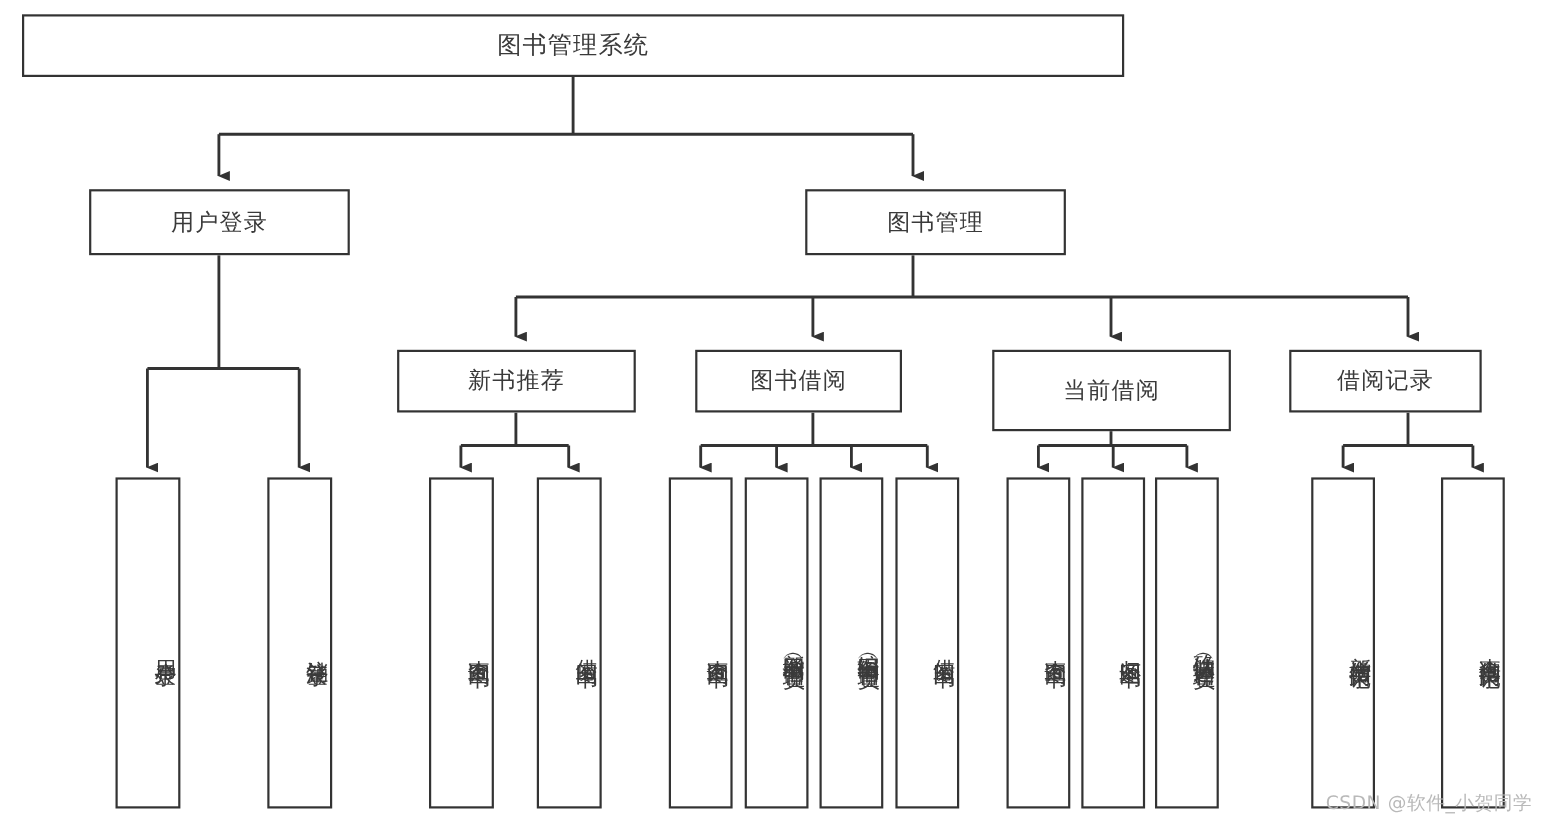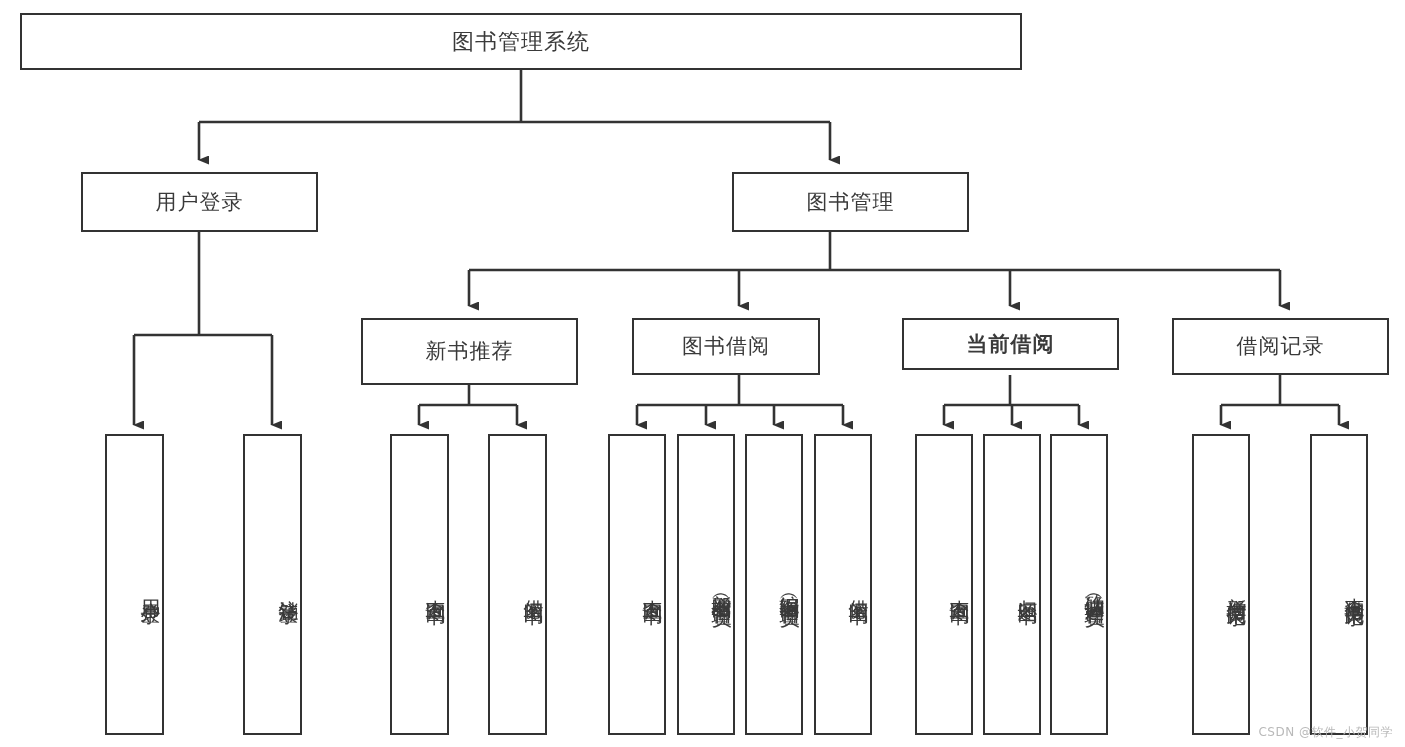--- a/index.html
+++ b/index.html
@@ -52,21 +52,21 @@
     letter-spacing: 2px;
     white-space: nowrap;
   }
   .node.root {
     font-size: 22px;
   }
   .watermark {
     position: absolute;
     right: 12px;
     bottom: 6px;
-    font-size: 12px;
+    font-size: 17px;
     color: #b9b9b9;
     letter-spacing: 0.5px;
     white-space: nowrap;
   }
 </style>
 </head>
 <body>
 
 <div id="canvas">
 
@@ -118,24 +118,24 @@
       <path d="M1221,405 L1221,425" marker-end="url(#arrow)"></path>
       <path d="M1339,405 L1339,425" marker-end="url(#arrow)"></path>
     </g>
   </svg>
 
   <div class="node horiz root" style="left:20px; top:13px; width:1002px; height:57px;">图书管理系统</div>
 
   <div class="node horiz" style="left:81px; top:172px; width:237px; height:60px;">用户登录</div>
   <div class="node horiz" style="left:732px; top:172px; width:237px; height:60px;">图书管理</div>
 
-  <div class="node horiz" style="left:361px; top:318px; width:217px; height:67px;">新书推荐</div>
+  <div class="node horiz" style="left:361px; top:318px; width:217px; height:57px;">新书推荐</div>
   <div class="node horiz" style="left:632px; top:318px; width:188px; height:57px;">图书借阅</div>
-  <div class="node horiz" style="left:902px; top:318px; width:217px; height:52px;font-weight:bold;">当前借阅</div>
-  <div class="node horiz" style="left:1172px; top:318px; width:217px; height:57px;">借阅记录</div>
+  <div class="node horiz" style="left:902px; top:318px; width:217px; height:74px;">当前借阅</div>
+  <div class="node horiz" style="left:1172px; top:318px; width:175px; height:57px;">借阅记录</div>
 
   <div class="node vert" style="left:105px; top:434px; width:59px; height:301px;">用户登录</div>
   <div class="node vert" style="left:243px; top:434px; width:59px; height:301px;">注销登录</div>
 
   <div class="node vert" style="left:390px; top:434px; width:59px; height:301px;">查询图书</div>
   <div class="node vert" style="left:488px; top:434px; width:59px; height:301px;">借阅图书</div>
 
   <div class="node vert" style="left:608px; top:434px; width:58px; height:301px;">查询图书</div>
   <div class="node vert" style="left:677px; top:434px; width:58px; height:301px;">新增图书（管理员）</div>
   <div class="node vert" style="left:745px; top:434px; width:58px; height:301px;">编辑图书（管理员）</div>

